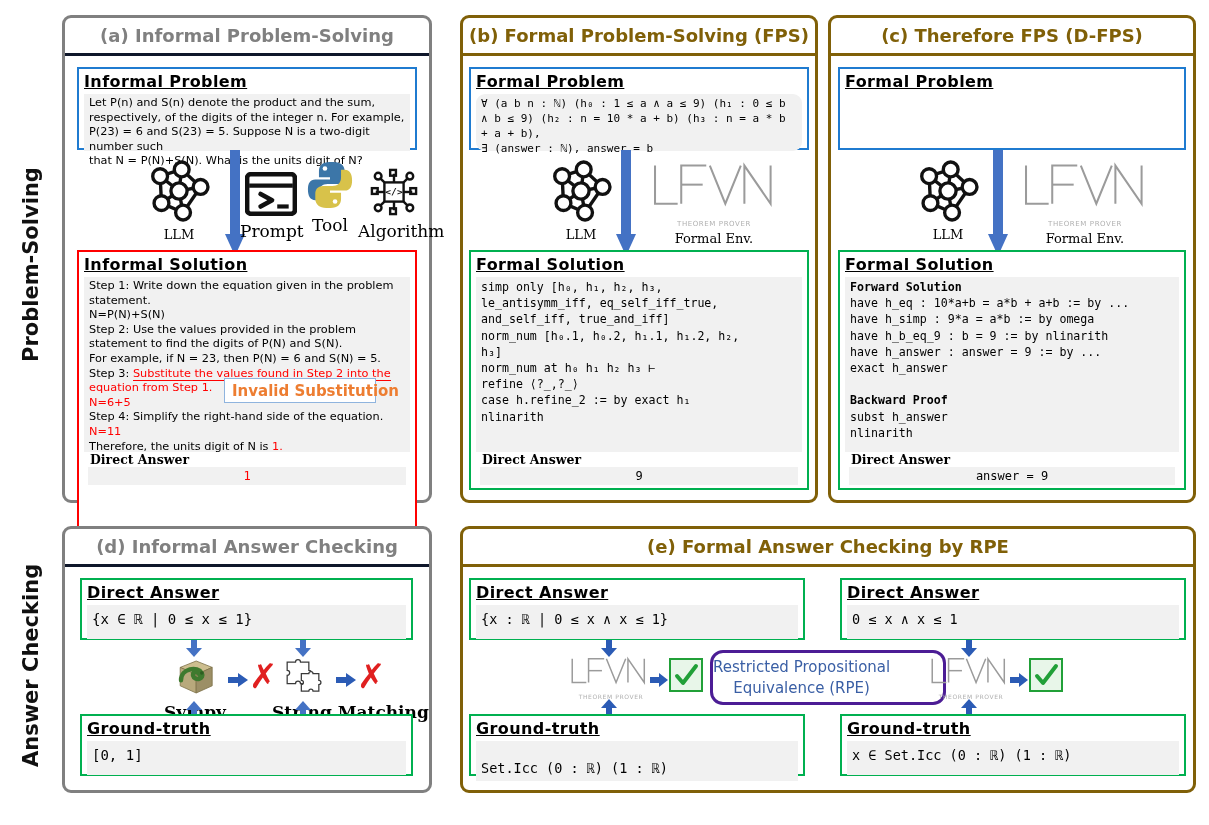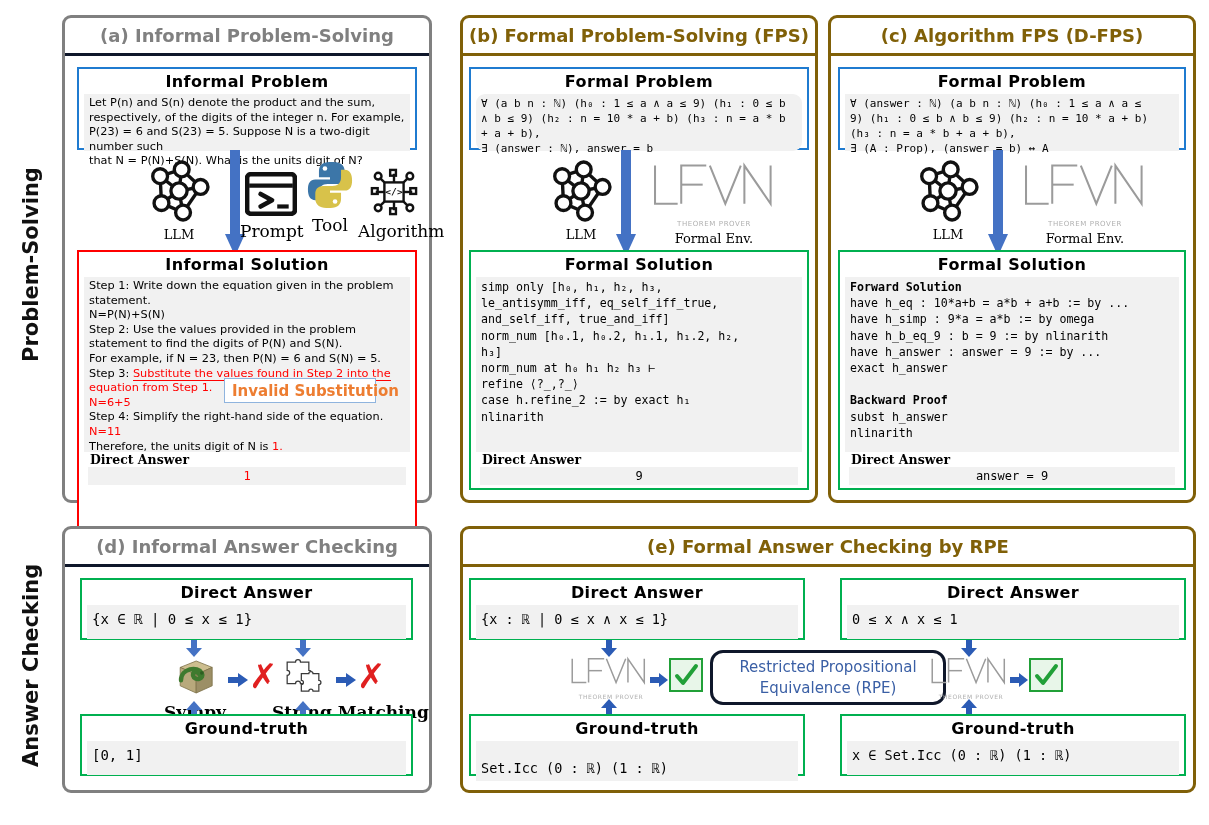--- a/index.html
+++ b/index.html
@@ -55,28 +55,29 @@
   .ibox{
     position:absolute;
     box-sizing:border-box;
     background:#fff;
     border:2px solid #1F7BD0;
     padding:3px 5px 5px 5px;
   }
   .ibox.green{border-color:#00B050;}
   .ibox.red{border-color:#FF0000;}
   .ibox-title{
-    text-align:center;
+    text-align:left;
     font-family:"DejaVu Sans", sans-serif;
     font-weight:bold;
     font-size:16px;
     color:#000;
     line-height:20px;
     letter-spacing:0.4px;
     margin-bottom:2px;
+    text-decoration:underline;
   }
   .gray-body{
     background:#F1F1F1;
     box-sizing:border-box;
     padding:2px 5px;
   }
   .prose{
     font-family:"DejaVu Sans", sans-serif;
     font-size:11.3px;
     line-height:14.6px;
@@ -157,24 +158,24 @@
   .checkbadge{
     position:absolute;
     border:2.5px solid #21A038;
     background:#E8F6E9;
     box-sizing:border-box;
   }
 
   
   .rpebox{
     position:absolute;
-    border:3px solid #0f172a;
+    border:3px solid #4c1d95;
     border-radius:13px;
     background:#fff;
-    display:flex;align-items:center;justify-content:center;
+    display:flex;align-items:center;justify-content:flex-start;
     box-sizing:border-box;
   }
   .rpetext{
     color:#3A5FA5;
     font-family:"DejaVu Sans", sans-serif;
     font-size:15px;
     line-height:21px;
     text-align:center;
     white-space:pre-line;
   }
@@ -382,32 +383,26 @@
 refine ⟨?_,?_⟩
 case h.refine_2 := by exact h₁
 nlinarith</div>
     </div>
     <div class="da-label">Direct Answer</div>
     <div class="da-val">9</div>
   </div>
 
   <div class="panel olive" style="left:828px;top:15px;width:368px;height:488px;">
     <div class="panel-head">
-      <span class="panel-title">(c) Algorithm FPS (D-FPS)</span>
+      <span class="panel-title">(c) Therefore FPS (D-FPS)</span>
     </div>
   </div>
 
   <div class="ibox" style="left:838px;top:67px;width:348px;height:83px;">
     <div class="ibox-title">Formal Problem</div>
-    <div class="gray-body" style="height:57px;">
-      <div class="mono sm">∀ (answer : ℕ) (a b n : ℕ) (h₀ : 1 ≤ a ∧ a ≤
-9) (h₁ : 0 ≤ b ∧ b ≤ 9) (h₂ : n = 10 * a + b)
-(h₃ : n = a * b + a + b),
-∃ (A : Prop), (answer = b) ↔ A</div>
-    </div>
   </div>
 
   <svg class="arrowdown" style="left:985px;top:150px;" width="26" height="110" viewBox="0 0 26 110">
     <rect x="8" y="0" width="10" height="88" fill="#4472C4"></rect>
     <polygon points="3,84 23,84 13,106" fill="#4472C4"></polygon>
   </svg>
 
   <div class="iconrow" style="left:838px;top:160px;width:348px;height:88px;">
     <div class="iconcell" style="left:70px;top:0px;width:80px;">
       <svg width="68" height="62" viewBox="0 0 100 92">

